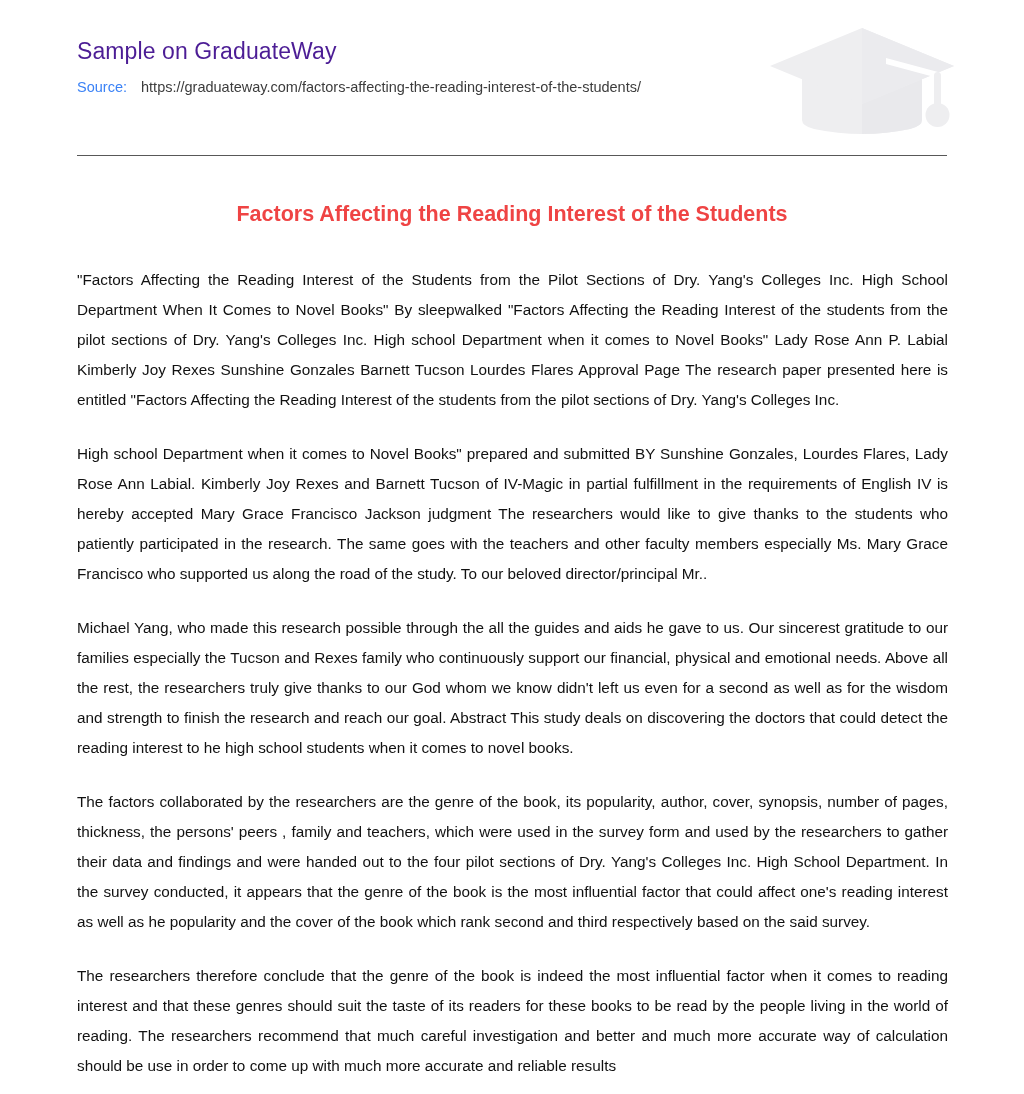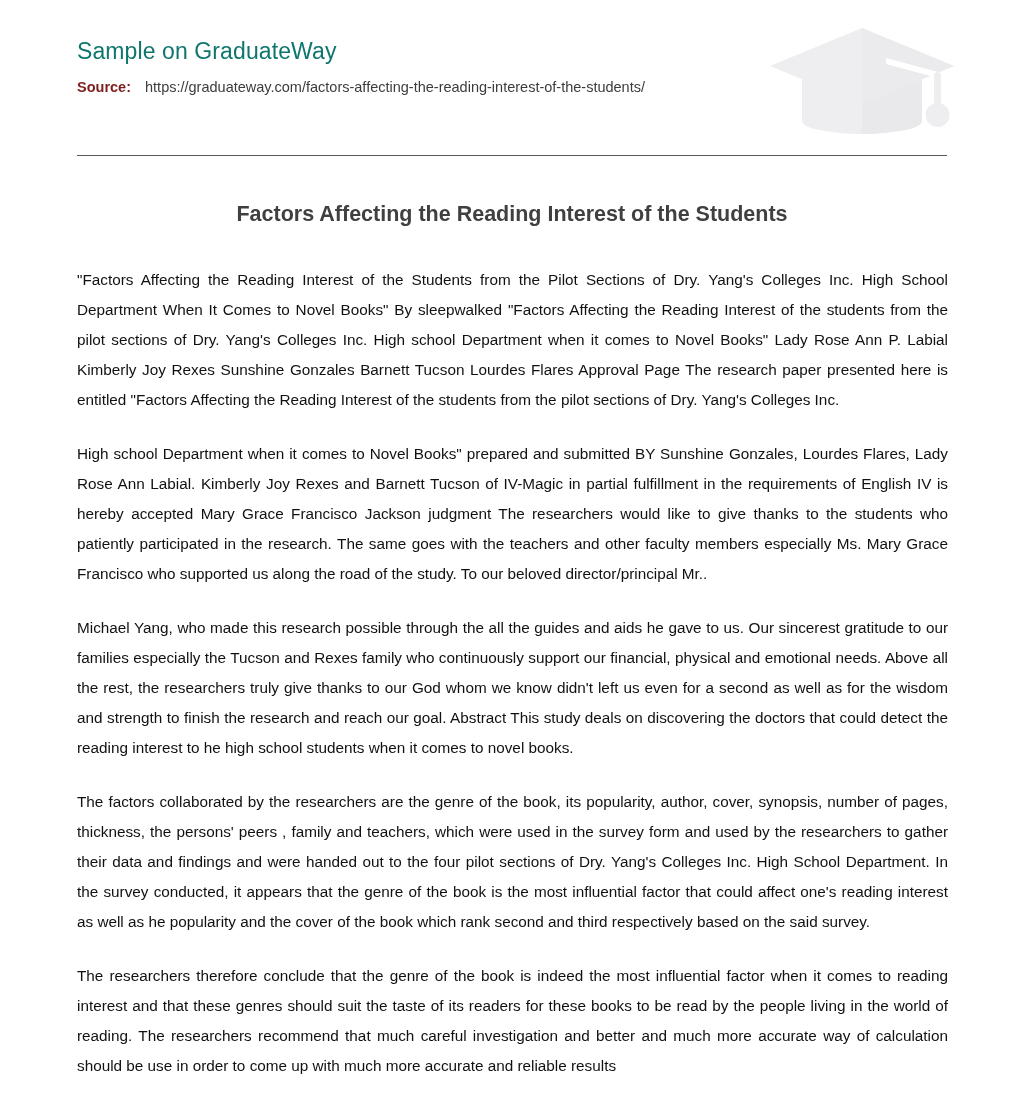--- a/index.html
+++ b/index.html
@@ -27,38 +27,38 @@
   .site-header {
     position: absolute;
     left: 77px;
     top: 36px;
     width: 870px;
   }
 
   .site-title {
     font-size: 23px;
     font-weight: 400;
-    color: #0f766e;
+    color: #4c1d95;
     letter-spacing: 0.1px;
     line-height: 30px;
     margin: 0;
     white-space: nowrap;
   }
 
   .source-line {
     margin: 0;
     padding-top: 11px;
     font-size: 14.5px;
     line-height: 20px;
     color: #3c3c3c;
     white-space: nowrap;
   }
   .source-label {
-    font-weight: 700;
-    color: #7f1d1d;
+    font-weight: 400;
+    color: #3b82f6;
   }
   .source-url {
     font-weight: 400;
     color: #3c3c3c;
     margin-left: 10px;
   }
 
   
   .brand-mark {
     position: absolute;
@@ -88,21 +88,21 @@
   
   .doc-title {
     position: absolute;
     left: 77px;
     top: 200px;
     width: 870px;
     text-align: center;
     font-size: 21.5px;
     font-weight: 700;
     line-height: 28px;
-    color: #404040;
+    color: #ef4444;
     margin: 0;
   }
 
   
   .article-body {
     position: absolute;
     left: 77px;
     top: 265px;
     width: 871px;
   }

